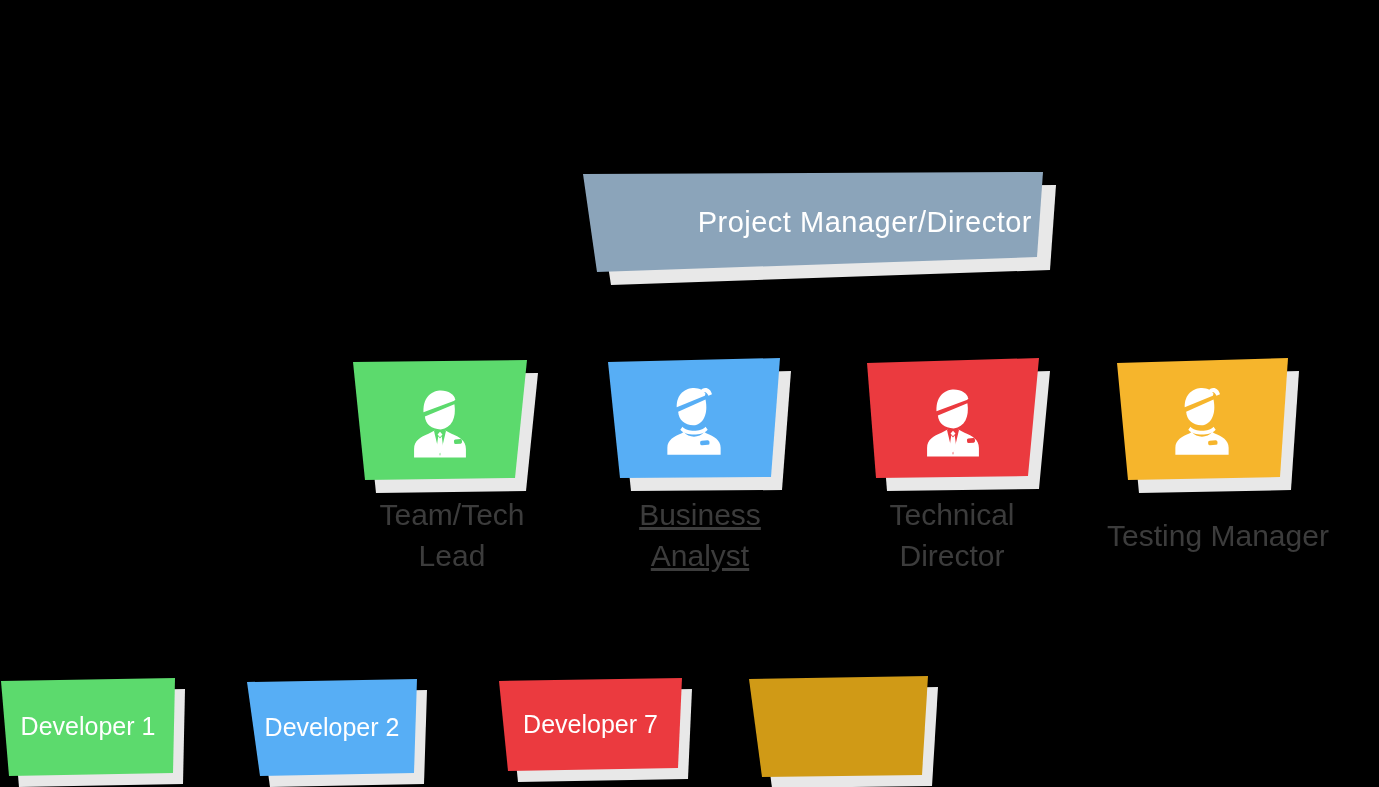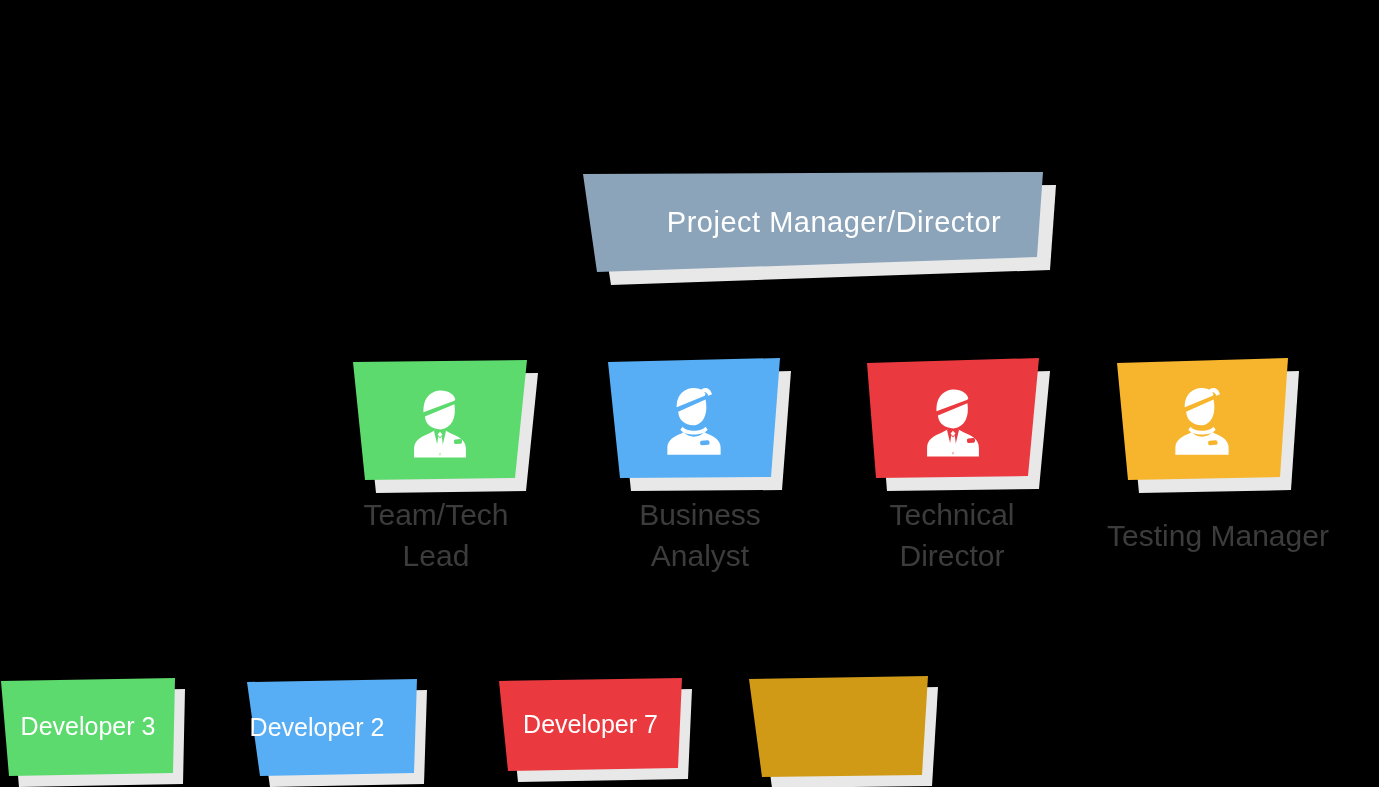--- a/index.html
+++ b/index.html
@@ -87,43 +87,43 @@
     <polygon points="257,693 427,690 424,784 270,787" fill="#E8E8E8"></polygon>
     <polygon points="247,682 417,679 414,773 260,776" fill="#57AEF5"></polygon>
 
     <polygon points="509,692 692,689 688,779 518,782" fill="#E8E8E8"></polygon>
     <polygon points="499,681 682,678 678,768 508,771" fill="#EB3A3F"></polygon>
 
     <polygon points="759,690 938,687 932,786 772,788" fill="#E8E8E8"></polygon>
     <polygon points="749,679 928,676 922,775 762,777" fill="#D09A16"></polygon>
   </svg>
 
-  <div class="lbl header-lbl" style="left:608px;top:176px;width:452px;height:92px;">
+  <div class="lbl header-lbl" style="left:580px;top:176px;width:452px;height:92px;justify-content:flex-end;">
     <span>Project Manager/Director</span>
   </div>
 
-  <div class="lbl role-lbl" style="left:336px;top:490px;width:200px;height:90px;">
+  <div class="lbl role-lbl" style="left:352px;top:490px;width:200px;height:90px;">
     <span>Team/Tech
 Lead</span>
   </div>
-  <div class="lbl role-lbl" style="left:600px;top:490px;width:200px;height:90px;">
+  <div class="lbl role-lbl" style="left:600px;top:490px;width:200px;height:90px;text-decoration:underline;">
     <span>Business
 Analyst</span>
   </div>
   <div class="lbl role-lbl" style="left:852px;top:490px;width:200px;height:90px;">
     <span>Technical
 Director</span>
   </div>
   <div class="lbl role-lbl" style="left:1088px;top:490px;width:260px;height:90px;">
     <span>Testing Manager</span>
   </div>
 
   <div class="lbl dev-lbl" style="left:1px;top:678px;width:174px;height:96px;">
-    <span>Developer 3</span>
+    <span>Developer 1</span>
   </div>
-  <div class="lbl dev-lbl" style="left:232px;top:679px;width:170px;height:96px;text-align:right;">
+  <div class="lbl dev-lbl" style="left:247px;top:679px;width:170px;height:96px;text-align:right;">
     <span>Developer 2</span>
   </div>
   <div class="lbl dev-lbl" style="left:499px;top:678px;width:183px;height:92px;">
     <span>Developer 7</span>
   </div>
 
 </div>
 
 </body></html>

